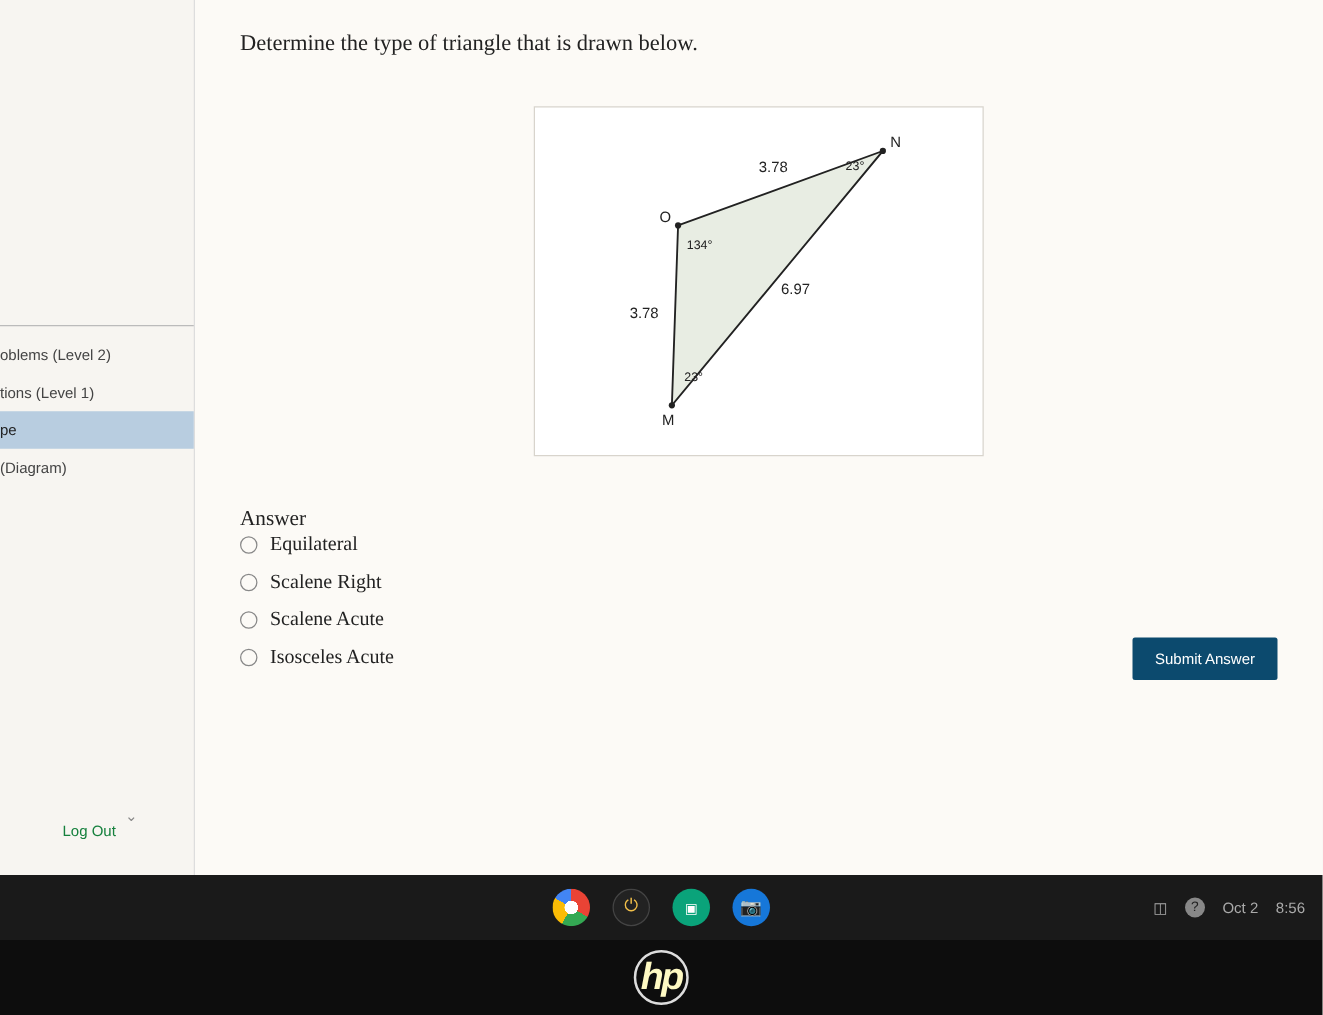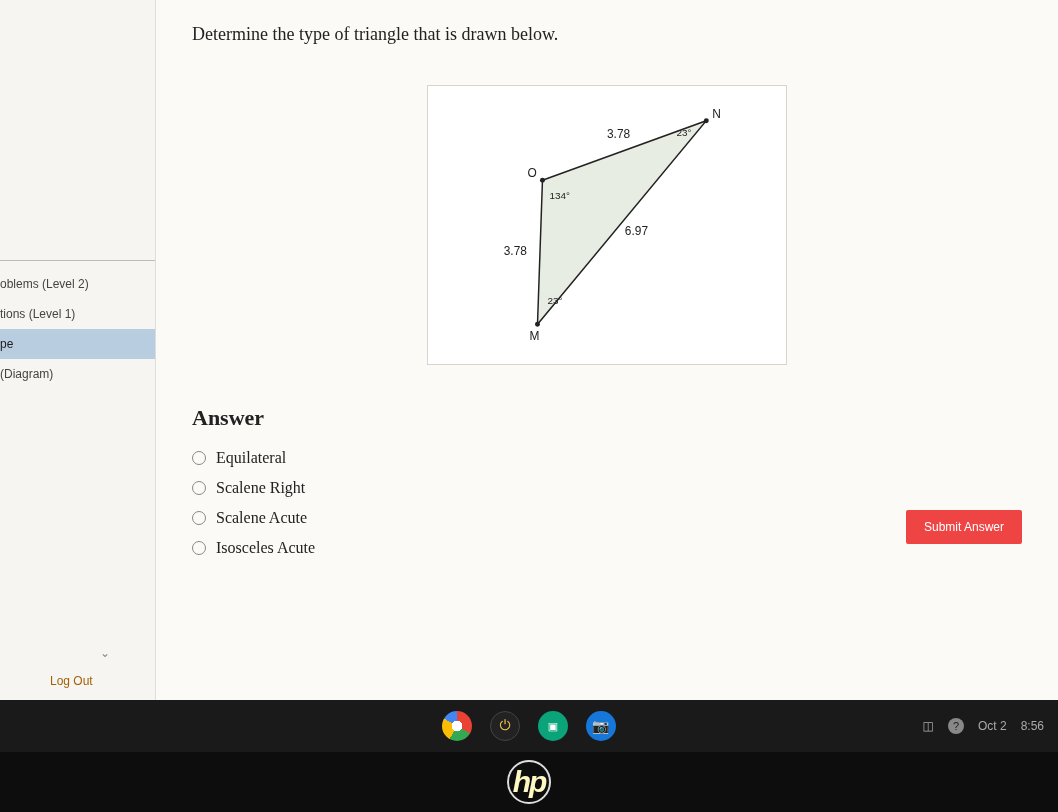--- a/index.html
+++ b/index.html
@@ -36,24 +36,24 @@
     cursor: pointer;
     white-space: nowrap;
     overflow: hidden;
   }
   .sidebar-item.active {
     background: #b8cde0;
     color: #222;
   }
   .logout {
     position: absolute;
-    bottom: 12px;
+    bottom: 28px;
     left: 50px;
     font-size: 12px;
-    color: #a16207;
+    color: #15803d;
     cursor: pointer;
     font-family: Arial, sans-serif;
   }
   .chevron {
     position: absolute;
     bottom: 40px;
     left: 100px;
     font-size: 12px;
     color: #888;
   }
@@ -83,23 +83,23 @@
     font-family: Arial, sans-serif;
     font-size: 12px;
     fill: #222;
   }
   .tri-label.small { font-size: 10px; }
   .answer-section {
     padding-top: 10px;
     border-top: 0;
   }
   .answer-heading {
-    font-size: 22px;
-    font-weight: bold;
-    margin-bottom: 18px;
+    font-size: 17px;
+    font-weight: normal;
+    margin-bottom: 2px;
     color: #222;
   }
   .options-row {
     display: flex;
     gap: 150px;
     flex-direction: column;
   }
   .options-col {
     display: flex;
     flex-direction: column;
@@ -117,21 +117,21 @@
     width: 14px; height: 14px;
     border: 1.5px solid #888;
     border-radius: 50%;
     display: inline-block;
     flex-shrink: 0;
   }
   .submit-btn {
     position: absolute;
     right: 36px;
     top: 510px;
-    background: #ef4444;
+    background: #0c4a6e;
     color: #fff;
     font-family: Arial, sans-serif;
     font-size: 12px;
     padding: 10px 18px;
     border: none;
     cursor: pointer;
     border-radius: 2px;
   }
   
   .taskbar {

